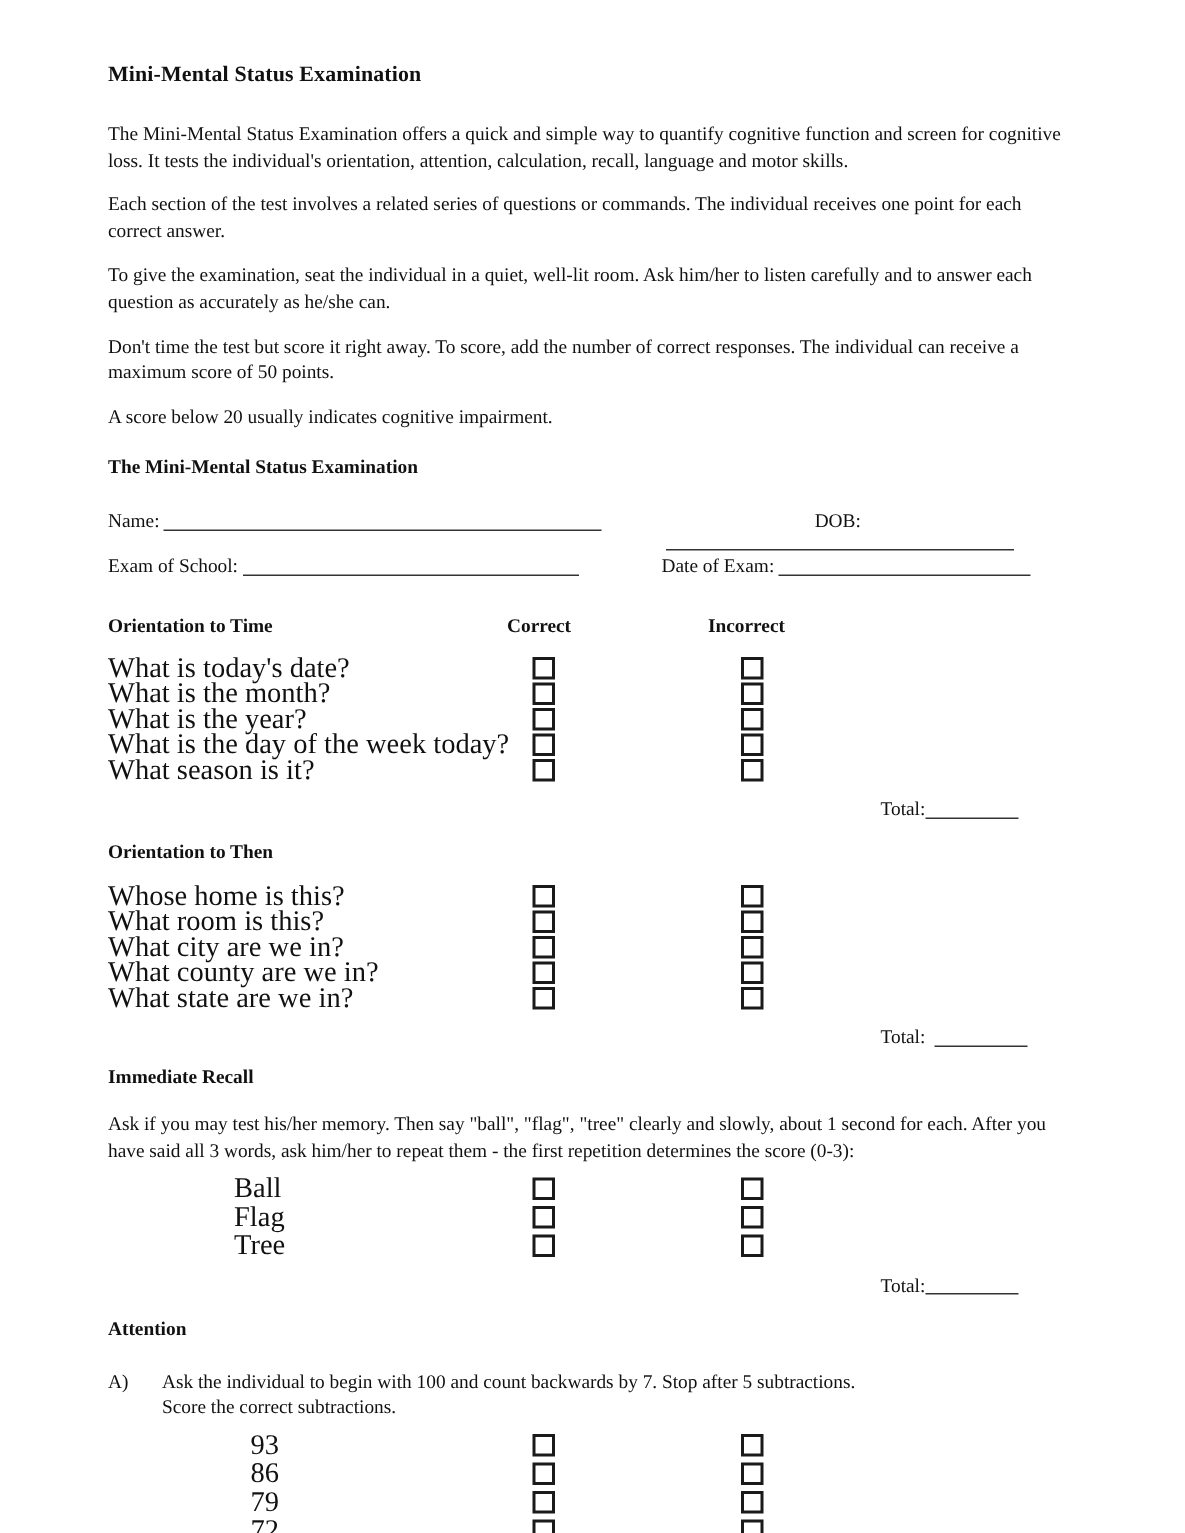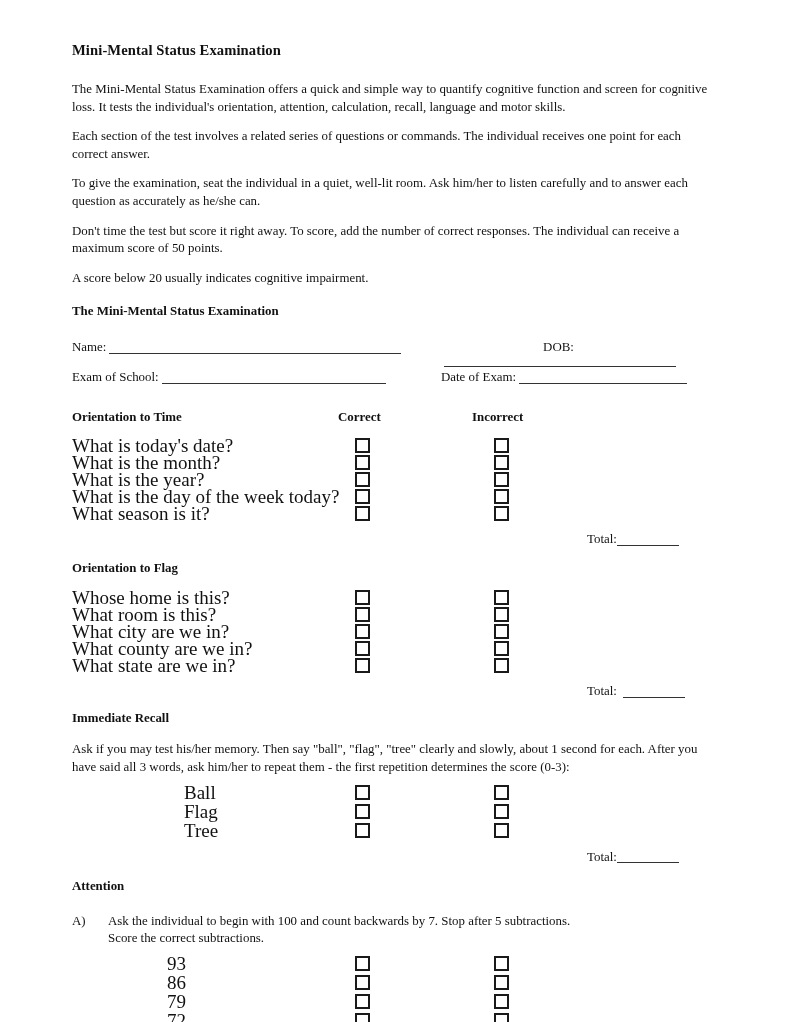--- a/index.html
+++ b/index.html
@@ -107,21 +107,21 @@
   .qrows { position: relative; }
   .qrow {
     position: relative;
     height: 17px;
     font-size: 19px;
     line-height: 17px;
     white-space: nowrap;
   }
   .qrow.wide { height: 19px; line-height: 19px; }
   .qrow .qtext { position: absolute; left: 0; top: 0; }
-  .qrow .qtext.ind { left: 112px; }
+  .qrow .qtext.ind { left: 84px; }
   .qrow .qtext.ind2 { left: 95px; }
 
   .cbox {
     position: absolute;
     width: 11px;
     height: 11px;
     border: 2px solid #1a1a1a;
     background: #ffffff;
     box-sizing: content-box;
     top: 1px;
@@ -252,21 +252,21 @@
 
     <div class="total-row">
       <div class="total">
         <span>Total:</span>
         <span class="tblank"></span>
       </div>
     </div>
 
     <div class="sp-8"></div>
 
-    <p class="bold-head">Orientation to Flag</p>
+    <p class="bold-head">Orientation to Then</p>
 
     <div class="sp-12"></div>
 
     <div class="qrows">
       <div class="qrow">
         <span class="qtext">Whose home is this?</span>
         <span class="cbox c1"></span>
         <span class="cbox c2"></span>
       </div>
       <div class="qrow">

